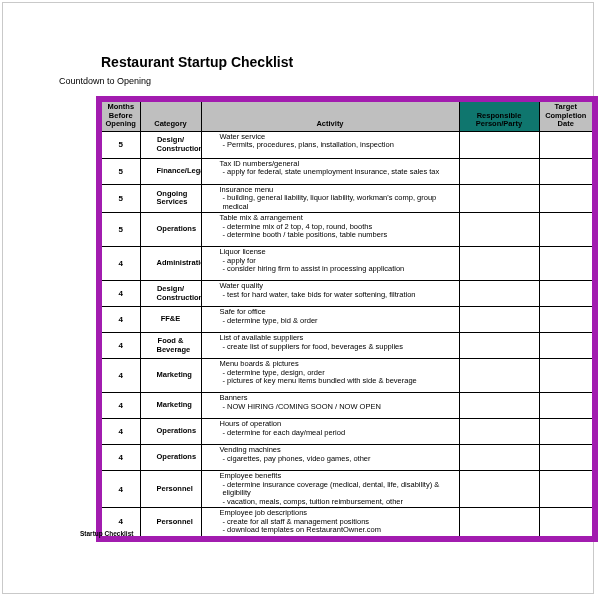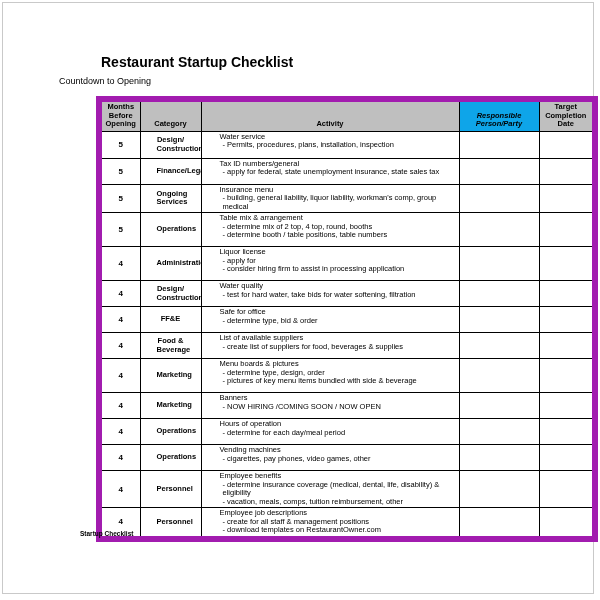--- a/index.html
+++ b/index.html
@@ -85,21 +85,21 @@
       <col style="width:80px">
       <col style="width:56px">
     </colgroup>
     <thead>
       <tr>
         <th class="hdr" style="background: rgb(191, 191, 191);">Months
 Before
 Opening</th>
         <th class="hdr" style="background: rgb(191, 191, 191);">Category</th>
         <th class="hdr" style="background: rgb(191, 191, 191);">Activity</th>
-        <th class="hdr" style="background: #0ea5e9; font-style: italic;">Responsible
+        <th class="hdr" style="background: #0f766e;">Responsible
 Person/Party</th>
         <th class="hdr" style="background: rgb(191, 191, 191);">Target
 Completion
 Date</th>
       </tr>
     </thead>
     <tbody>
         <tr style="height: 27px;">
           <td class="months">5</td>
           <td class="category">Design/

